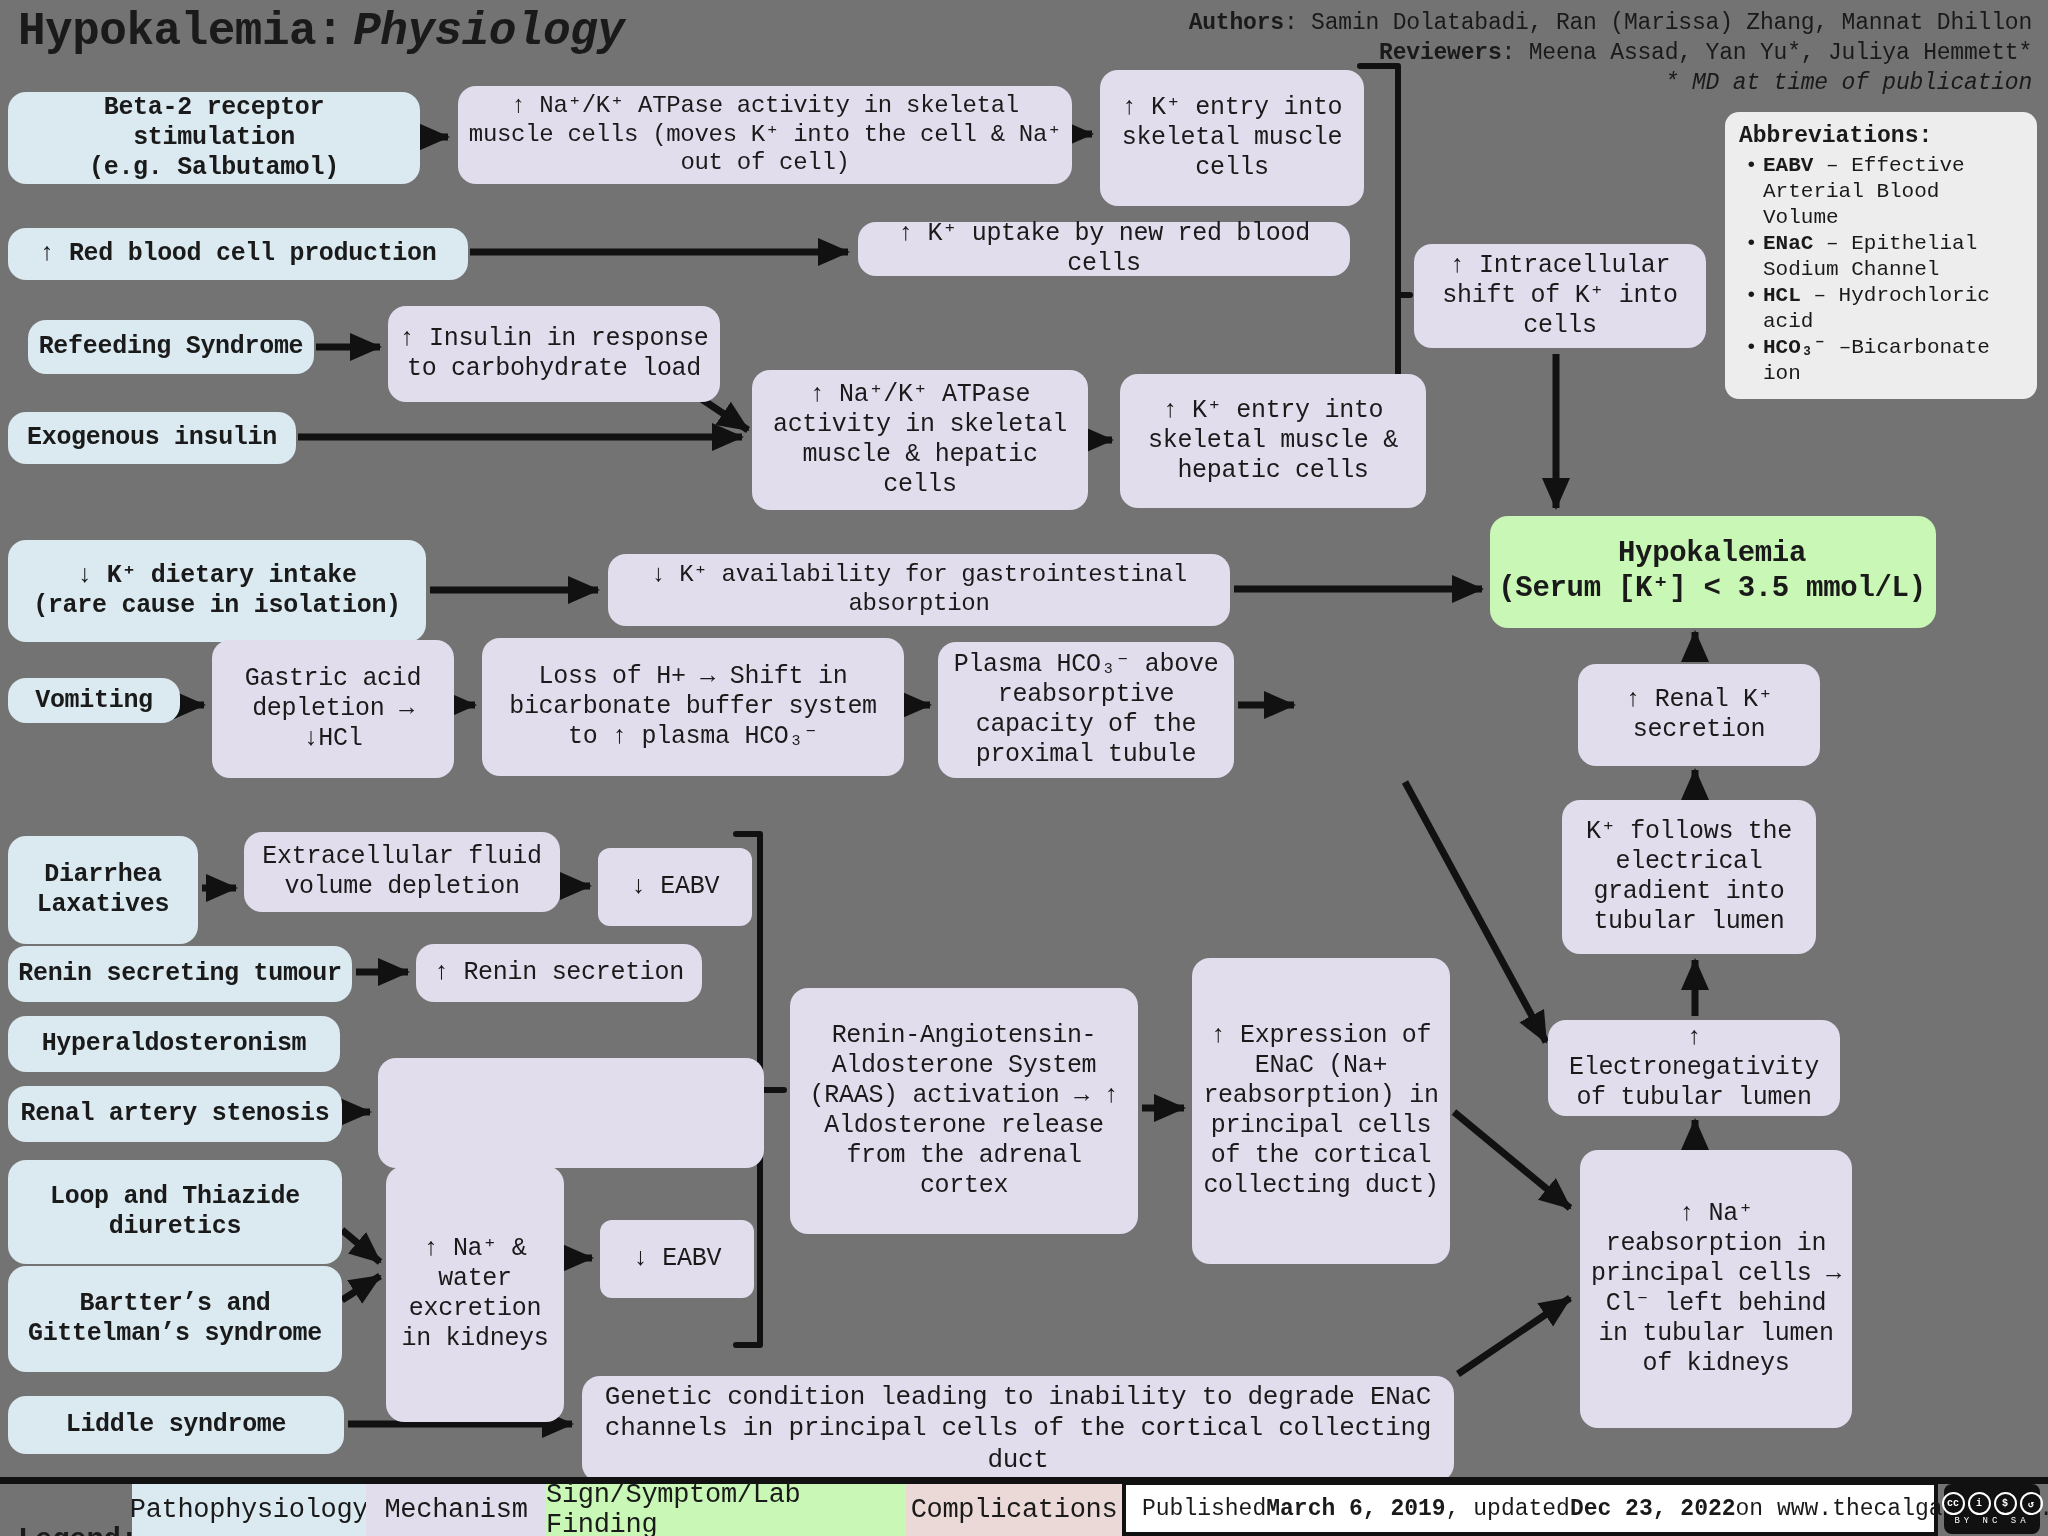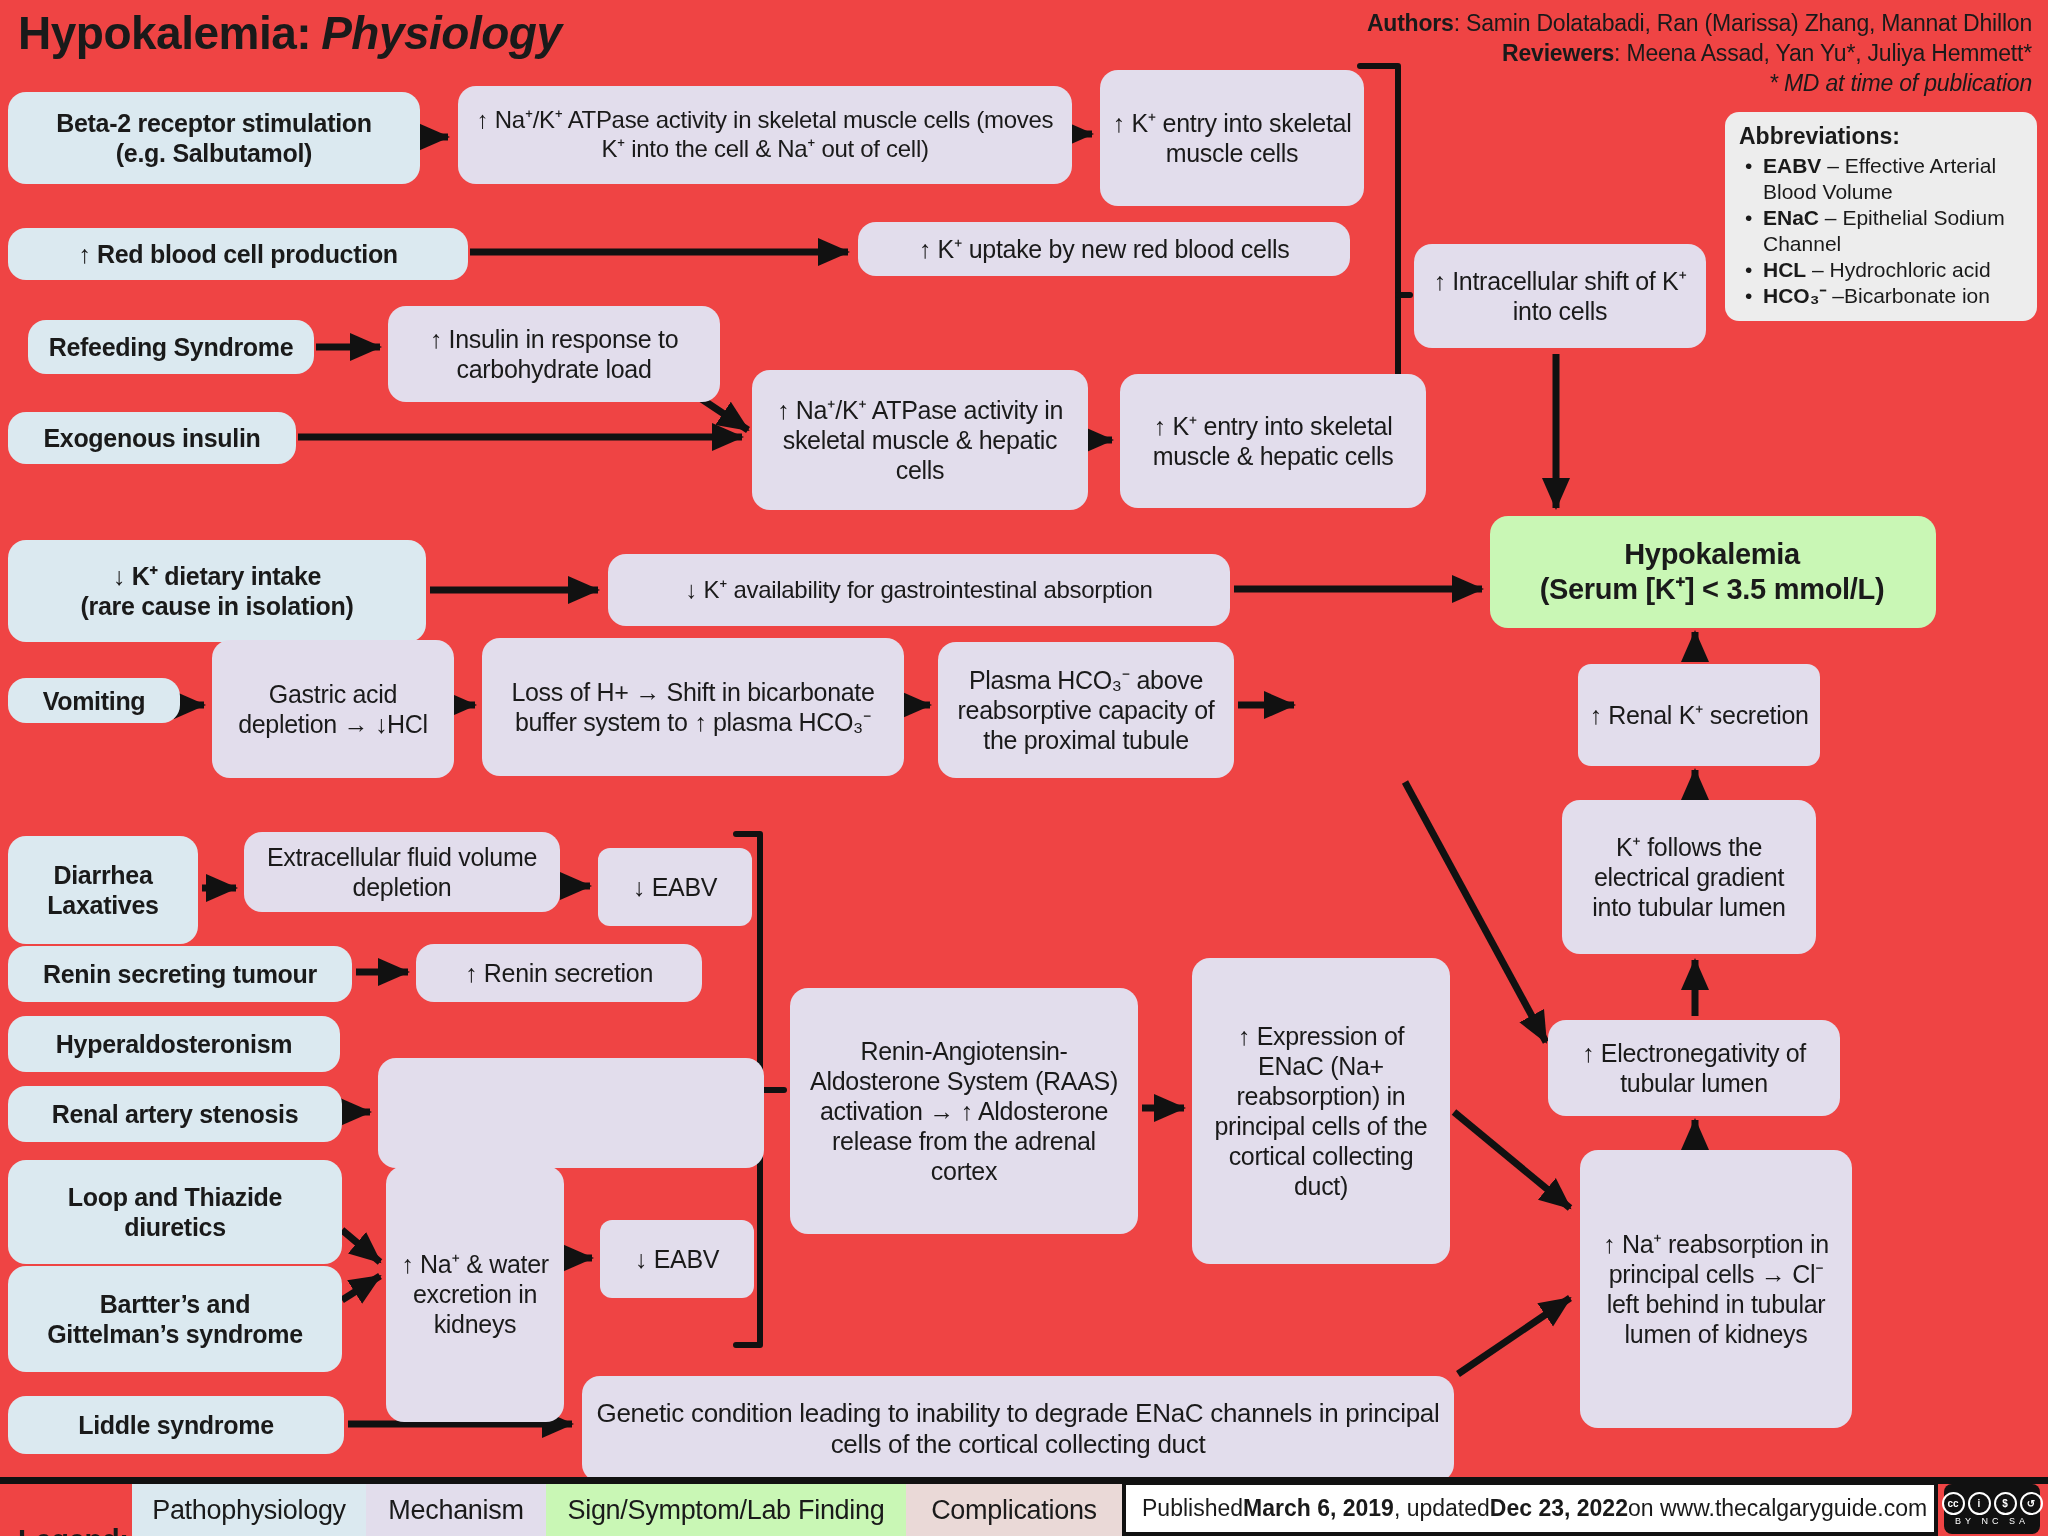--- a/index.html
+++ b/index.html
@@ -1,17 +1,17 @@
 <!DOCTYPE html>
 <html><head>
 <meta charset="utf-8">
 <style>
   html,body{margin:0;padding:0;background:#fff;}
-  #page{position:relative;width:2048px;height:1536px;background:#ef4444;overflow:hidden;
-        font-family:Liberation Sans, sans-serif;color:#1a1a1a;}
+  #page{position:relative;width:2048px;height:1536px;background:#737373;overflow:hidden;
+        font-family:Liberation Mono, monospace;color:#1a1a1a;}
   .node{position:absolute;display:flex;align-items:center;justify-content:center;text-align:center;
         border-radius:18px;padding:6px 10px;box-sizing:border-box;font-size:25px;line-height:1.2;
         letter-spacing:-0.3px;}
   .col{flex-direction:column;}
   .blue{background:#dbe9f0;font-weight:bold;}
   .lav{background:#e2ddec;}
   .green{background:#c9f7b5;font-weight:bold;font-size:29px;padding-left:8px;}
   .grey{background:#ededed;}
   .sm{font-size:24px;}
   #title{position:absolute;left:18px;top:6px;font-size:46px;font-weight:800;letter-spacing:-0.5px;}
@@ -130,21 +130,21 @@
   <div class="node blue col" style="left:8px;top:540px;width:418px;height:102px;">
     <div>↓ K⁺ dietary intake</div>
       <div>(rare cause in isolation)</div>
   </div>
   <div class="node lav sm" style="left:608px;top:554px;width:622px;height:72px;">↓ K⁺ availability for gastrointestinal absorption</div>
 
   <div class="node blue" style="left:8px;top:678px;width:172px;height:45px;">Vomiting</div>
   <div class="node lav" style="left:212px;top:640px;width:242px;height:138px;">Gastric acid depletion → ↓HCl</div>
   <div class="node lav" style="left:482px;top:638px;width:422px;height:138px;">Loss of H+ → Shift in bicarbonate buffer system to ↑ plasma HCO₃⁻</div>
   <div class="node lav" style="left:938px;top:642px;width:296px;height:136px;">Plasma HCO₃⁻ above reabsorptive capacity of the proximal tubule</div>
-  <div class="node lav" style="left:1578px;top:664px;width:242px;height:102px;border-radius:13px;">↑ Renal K⁺ secretion</div>
+  <div class="node lav" style="left:1578px;top:664px;width:242px;height:102px;">↑ Renal K⁺ secretion</div>
   <div class="node lav" style="left:1562px;top:800px;width:254px;height:154px;">K⁺ follows the electrical gradient into tubular lumen</div>
   <div class="node lav" style="left:1548px;top:1020px;width:292px;height:96px;">↑ Electronegativity of tubular lumen</div>
   <div class="node lav" style="left:1580px;top:1150px;width:272px;height:278px;">↑ Na⁺ reabsorption in principal cells → Cl⁻ left behind in tubular lumen of kidneys</div>
 
   <div class="node blue col" style="left:8px;top:836px;width:190px;height:108px;">
     <div>Diarrhea</div>
       <div>Laxatives</div>
   </div>
   <div class="node lav" style="left:244px;top:832px;width:316px;height:80px;">Extracellular fluid volume depletion</div>
   <div class="node lav" style="left:598px;top:848px;width:154px;height:78px;border-radius:12px;">↓ EABV</div>

